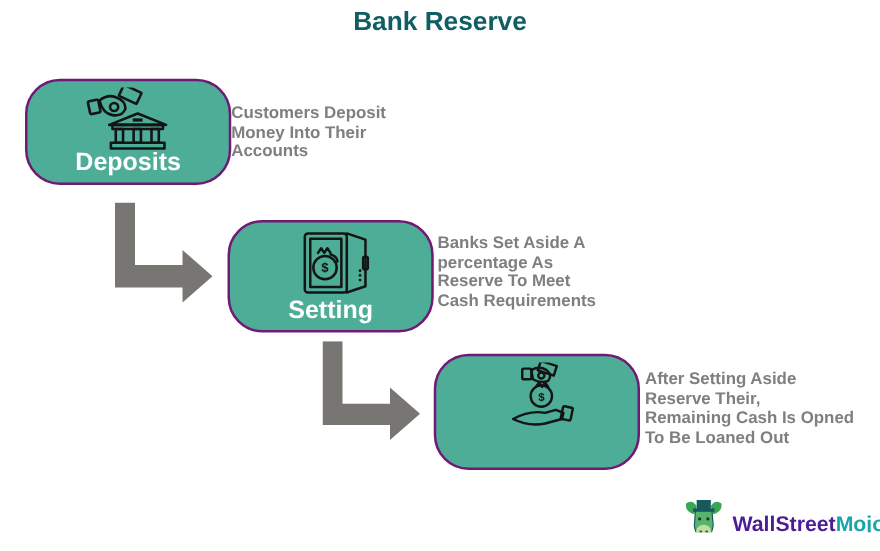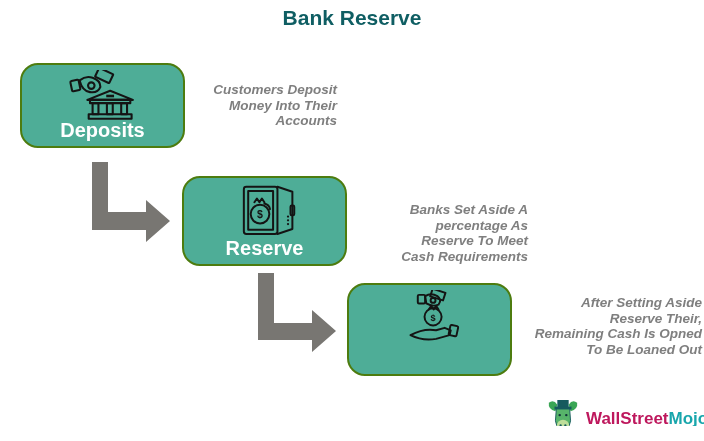--- a/index.html
+++ b/index.html
@@ -12,56 +12,55 @@
   }
   .title {
     position: absolute; top: 6px; left: 0; width: 704px;
     text-align: center;
     font-size: 21px; font-weight: bold; color: #0f5e63;
     margin: 0;
   }
   .box {
     position: absolute;
     background: #4ead97;
-    border: 2px solid #4d7c0f;
-    border-radius: 18px;
+    border: 2px solid #701a75;
+    border-radius: 28px;
     box-sizing: border-box;
   }
   .box-deposits { left: 20px;  top: 63px;  width: 165px; height: 85px; }
   .box-reserve  { left: 182px; top: 176px; width: 165px; height: 90px; }
   .box-loans    { left: 347px; top: 283px; width: 165px; height: 93px; }
   .box .icon {
     position: absolute; top: 5px; left: 0; width: 100%;
     display: flex; justify-content: center;
   }
   .box .label {
     position: absolute; bottom: 4px; left: 0; width: 100%;
     text-align: center;
     font-size: 20px; font-weight: bold; color: #ffffff;
   }
   .desc {
     position: absolute;
-    text-align: right;
+    text-align: left;
     font-size: 13.5px; line-height: 15.5px; font-weight: bold;
     color: #7f7f7f;
     white-space: pre-line;
-    font-style: italic;
   }
   .desc-1 { left: 185px; top: 82px;  width: 152px; }
-  .desc-2 { left: 350px; top: 186px; width: 178px; margin-top: 16px; }
+  .desc-2 { left: 350px; top: 186px; width: 178px; }
   .desc-3 { left: 516px; top: 295px; width: 186px; }
   .arrow { position: absolute; }
   .arrow-1 { left: 92px;  top: 162px; }
   .arrow-2 { left: 258px; top: 273px; }
   .logo {
     position: absolute; left: 546px; top: 398px;
     display: flex; align-items: center; gap: 6px;
   }
   .logo-text { font-size: 17px; font-weight: bold; letter-spacing: 0; }
-  .logo-text .dark { color: #be185d; }
+  .logo-text .dark { color: #4c1d95; }
   .logo-text .teal { color: #18a6ac; }
   .lineart { stroke: #141414; fill: none; stroke-width: 3.2; stroke-linejoin: round; stroke-linecap: round; }
 </style>
 </head>
 <body>
 
 <div class="canvas">
 
   <h1 class="title">Bank Reserve</h1>
 
@@ -104,21 +103,21 @@
           <circle cx="42" cy="50" r="15"></circle>
           <polyline points="33,31 37,25 41,31 45,25 49,31"></polyline>
           <path d="M49,33 Q57,35 58,42"></path>
         </g>
         <circle cx="87" cy="54" r="1.8" fill="#141414"></circle>
         <circle cx="87" cy="60" r="1.8" fill="#141414"></circle>
         <circle cx="87" cy="66" r="1.8" fill="#141414"></circle>
         <text x="42" y="56" font-size="17" font-weight="bold" text-anchor="middle" fill="#141414" font-family="Liberation Sans, sans-serif">$</text>
       </svg>
     </span>
-    <div class="label">Reserve</div>
+    <div class="label">Setting</div>
   </div>
   <div class="desc desc-2">Banks Set Aside A
 percentage As
 Reserve To Meet
 Cash Requirements</div>
 
   <svg class="arrow arrow-2" width="80" height="80" viewBox="0 0 80 80">
     <polygon points="0,0 16,0 16,50 54,50 54,37 78,58 54,79 54,67 0,67" fill="#787672"></polygon>
   </svg>
 

